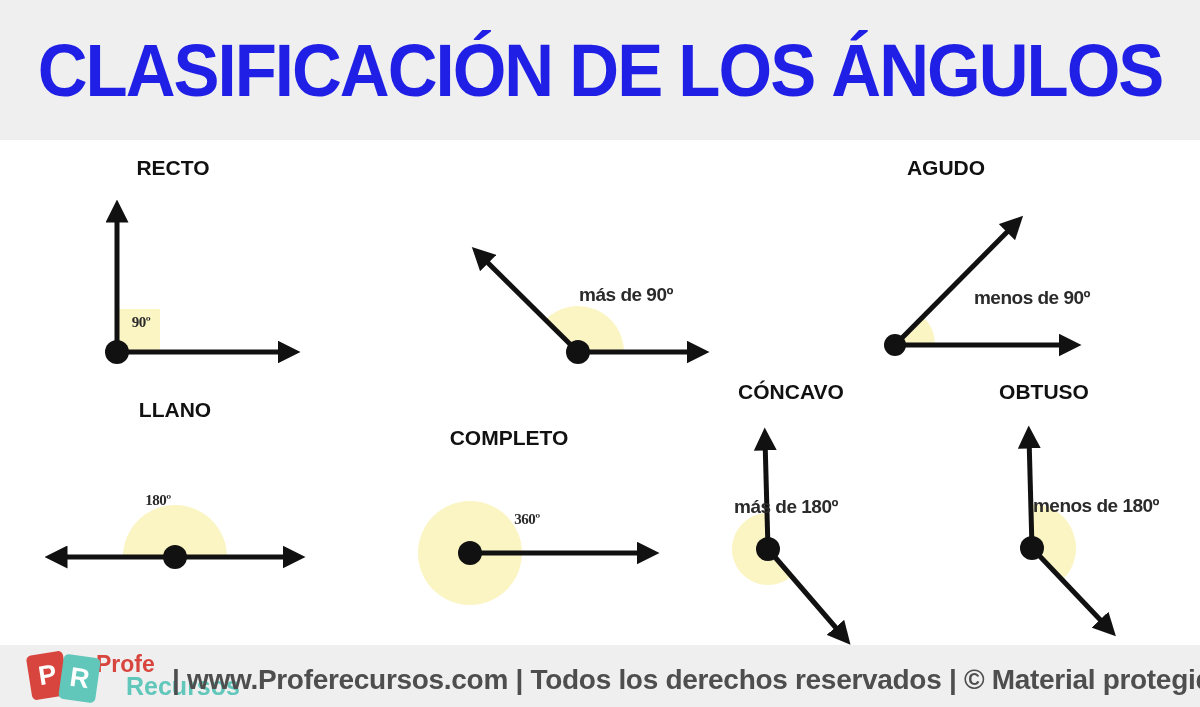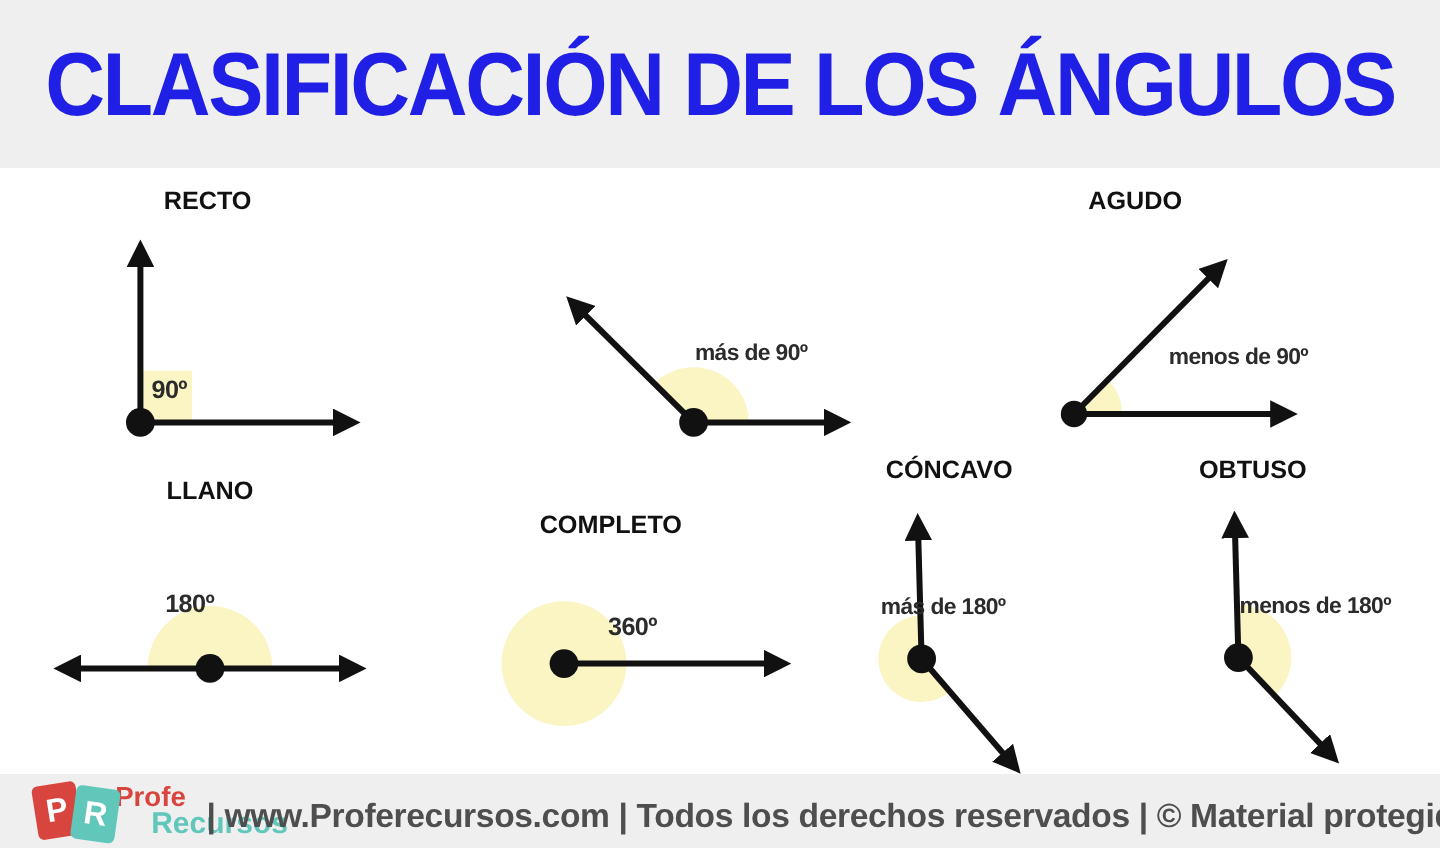--- a/index.html
+++ b/index.html
@@ -21,21 +21,21 @@
     transform:scaleY(1.08);white-space:nowrap;
   }
   .sec-label{
     position:absolute;transform:translateX(-50%);color:var(--ink);
     font-size:21px;font-weight:bold;letter-spacing:0px;white-space:nowrap;
   }
   .measure{
     position:absolute;transform:translateX(-50%);color:var(--measure);
     font-size:19px;font-weight:bold;letter-spacing:-0.5px;white-space:nowrap;
   }
-  .measure.big{font-size:21px;}
+  .measure.big{font-size:15px;font-family:Liberation Serif, serif;}
   svg.diag{position:absolute;overflow:visible;}
   svg.diag line{stroke:var(--ink);stroke-width:5;}
   svg.diag .dot{fill:var(--ink);}
   svg.diag .wedge{fill:var(--wedge);}
   .footer{
     position:absolute;left:0;top:645px;width:1200px;height:62px;
     background:var(--band);
   }
   .card{
     position:absolute;width:37px;height:45px;border-radius:5px;

